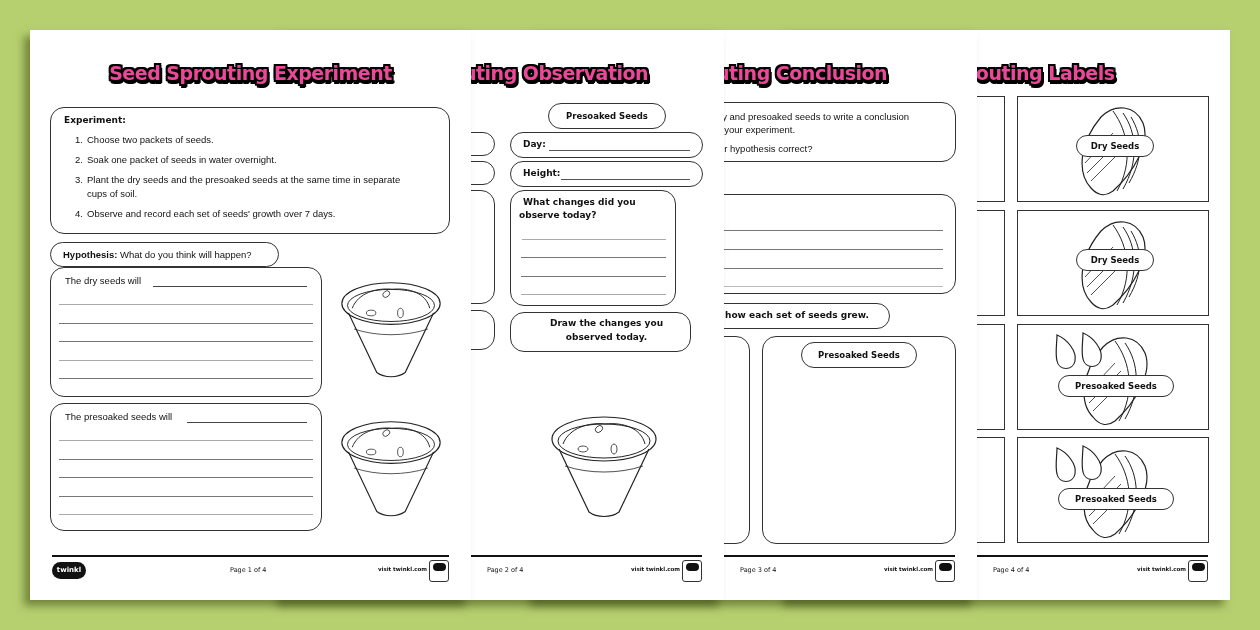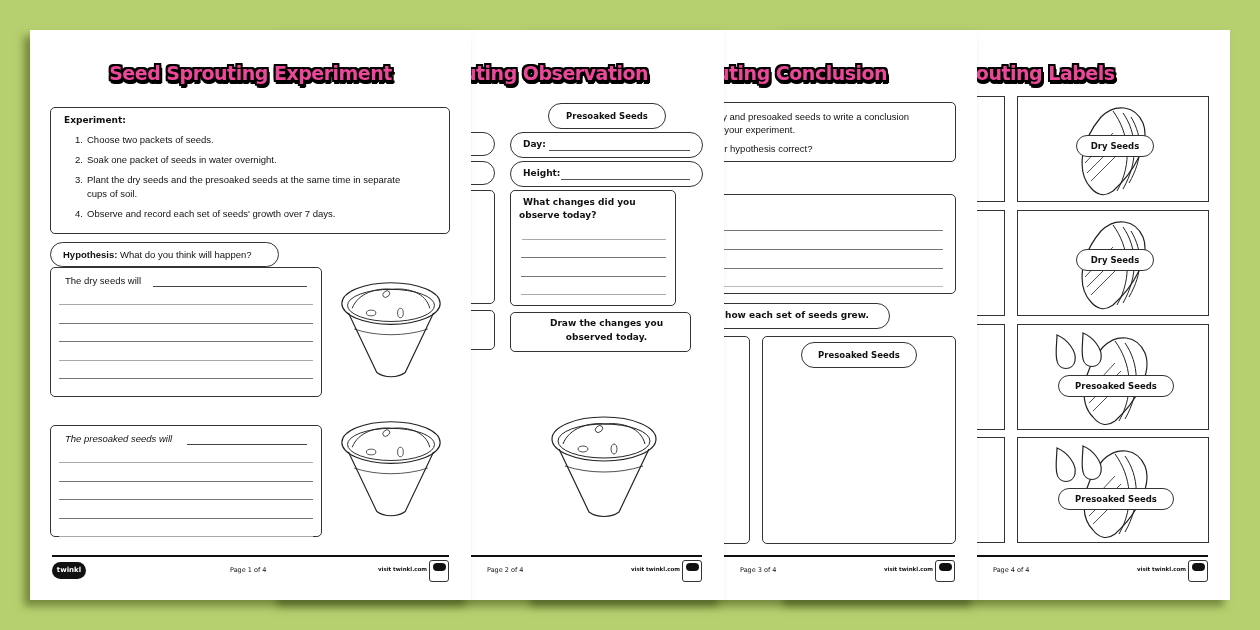--- a/index.html
+++ b/index.html
@@ -5,21 +5,21 @@
   *{box-sizing:border-box;margin:0;padding:0;}
   html,body{width:1260px;height:630px;overflow:hidden;}
   body{background:#b6d06f;position:relative;font-family:"DejaVu Sans","Liberation Sans",sans-serif;color:#111;}
   .page{position:absolute;top:30px;width:441px;height:570px;background:#fff;box-shadow:-6px 6px 8px rgba(60,75,20,0.55);overflow:hidden;}
   #p1{left:30px;z-index:4;}
   #p2{left:283px;z-index:3;}
   #p3{left:536px;z-index:2;}
   #p4{left:789px;z-index:1;}
   .title{position:absolute;top:32px;left:0;width:441px;text-align:center;font-family:"DejaVu Sans",sans-serif;font-weight:bold;font-size:19px;color:#ec4899;letter-spacing:-0.5px;
     text-shadow:-2px -2px 0 #000,2px -2px 0 #000,-2px 2px 0 #000,2px 2px 0 #000,0 2px 0 #000,0 -2px 0 #000,2px 0 0 #000,-2px 0 0 #000,2px 4px 0 #000,0 4px 0 #000,3px 3px 0 #000;}
-  .rbox{position:absolute;border:1.3px solid #333;border-radius:5px;background:#fff;}
+  .rbox{position:absolute;border:1.3px solid #333;border-radius:14px;background:#fff;}
   .txt{position:absolute;font-size:9.5px;color:#111;white-space:nowrap;font-family:"Liberation Sans",sans-serif;}
   .b{font-weight:bold;}
   .line{position:absolute;height:1px;background:#777;}
   .footer-rule{position:absolute;left:22px;right:22px;top:525px;height:2px;background:#111;}
   .logo{position:absolute;left:22px;top:532px;width:34px;height:17px;background:#111;border-radius:9px;color:#fff;font-size:7px;font-weight:bold;text-align:center;line-height:17px;font-family:"DejaVu Sans",sans-serif;}
   .pagenum{position:absolute;top:536px;font-size:6.5px;color:#111;font-family:"DejaVu Sans",sans-serif;}
   .visit{position:absolute;right:44px;top:536px;font-size:5.5px;font-weight:bold;font-family:"DejaVu Sans",sans-serif;}
   .badge{position:absolute;right:22px;top:530px;width:20px;height:22px;border:1.2px solid #333;border-radius:3px;background:#fff;}
   .badge:before{content:"";position:absolute;left:3px;top:2px;width:13px;height:8px;background:#111;border-radius:5px;}
   .pill{position:absolute;border:1.3px solid #333;border-radius:14px;background:#fff;text-align:center;font-size:9.5px;font-weight:bold;font-family:"DejaVu Sans",sans-serif;}
@@ -179,21 +179,21 @@
   <div class="rbox" style="left:20px;top:237px;width:272px;height:130px;">
     <div class="txt" style="left:14px;top:7px;">The dry seeds will</div>
     <div class="line" style="left:102px;right:14px;top:18px;background:#444;"></div>
     <div class="line" style="left:8px;right:8px;top:36px;background:#aaa;"></div>
     <div class="line" style="left:8px;right:8px;top:55px;"></div>
     <div class="line" style="left:8px;right:8px;top:73px;"></div>
     <div class="line" style="left:8px;right:8px;top:92px;background:#aaa;"></div>
     <div class="line" style="left:8px;right:8px;top:110px;"></div>
   </div>
 
-  <div class="rbox" style="left:20px;top:395px;width:272px;height:112px;font-style:italic;">
+  <div class="rbox" style="left:20px;top:373px;width:272px;height:128px;">
     <div class="txt" style="left:14px;top:7px;">The presoaked seeds will</div>
     <div class="line" style="left:136px;right:14px;top:18px;background:#444;"></div>
     <div class="line" style="left:8px;right:8px;top:36px;background:#aaa;"></div>
     <div class="line" style="left:8px;right:8px;top:55px;"></div>
     <div class="line" style="left:8px;right:8px;top:73px;"></div>
     <div class="line" style="left:8px;right:8px;top:92px;"></div>
     <div class="line" style="left:8px;right:8px;top:110px;background:#aaa;"></div>
   </div>
 
   <svg style="position:absolute;left:309px;top:245px" width="104" height="110" viewBox="0 0 110 106">

